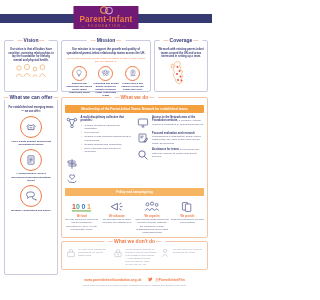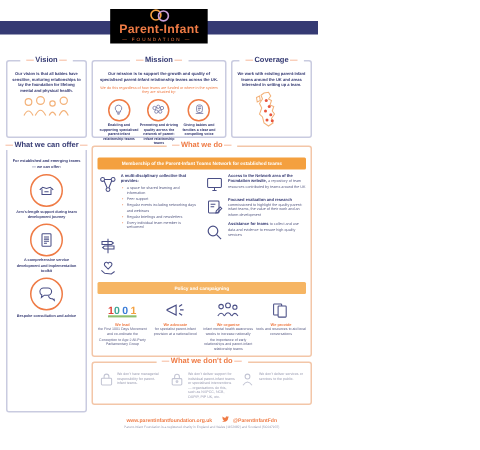--- a/index.html
+++ b/index.html
@@ -4,21 +4,21 @@
 <style>
   html,body{margin:0;padding:0;}
   body{width:212px;height:300px;background:#ffffff;
        font-family:"Liberation Sans",sans-serif;overflow:hidden;}
   .page{position:relative;width:212px;height:300px;background:#fff;}
 
   
   .hdr{position:relative;height:36px;}
   .hdr .band{position:absolute;top:14px;left:0;width:212px;height:9px;background:#353a73;}
   .logo{position:absolute;top:6px;left:50%;transform:translateX(-50%);
-        background:#000000;padding:0 6px;z-index:3;}
+        background:#701a75;padding:0 6px;z-index:3;}
   .logo .rings{height:9px;margin-bottom:0px;display:flex;justify-content:center;align-items:center;}
   .logo .name{font-size:8.2px;font-weight:bold;color:#ef7b45;letter-spacing:.2px;line-height:9px;white-space:nowrap;}
   .logo .sub{font-size:3.1px;color:#ef7b45;letter-spacing:1.3px;line-height:5px;white-space:nowrap;}
   .logo .sub:before,.logo .sub:after{content:"—";margin:0 2px;color:#ef7b45;}
 
   
   .card{border:0.7px solid #c9cbe0;border-radius:2px;background:#fff;position:relative;}
   .card.or{border-color:#f3c6a8;}
   .ttl{position:absolute;top:-4px;left:50%;transform:translateX(-50%);
        background:#fff;padding:0 3px;font-size:5px;font-weight:bold;white-space:nowrap;}

